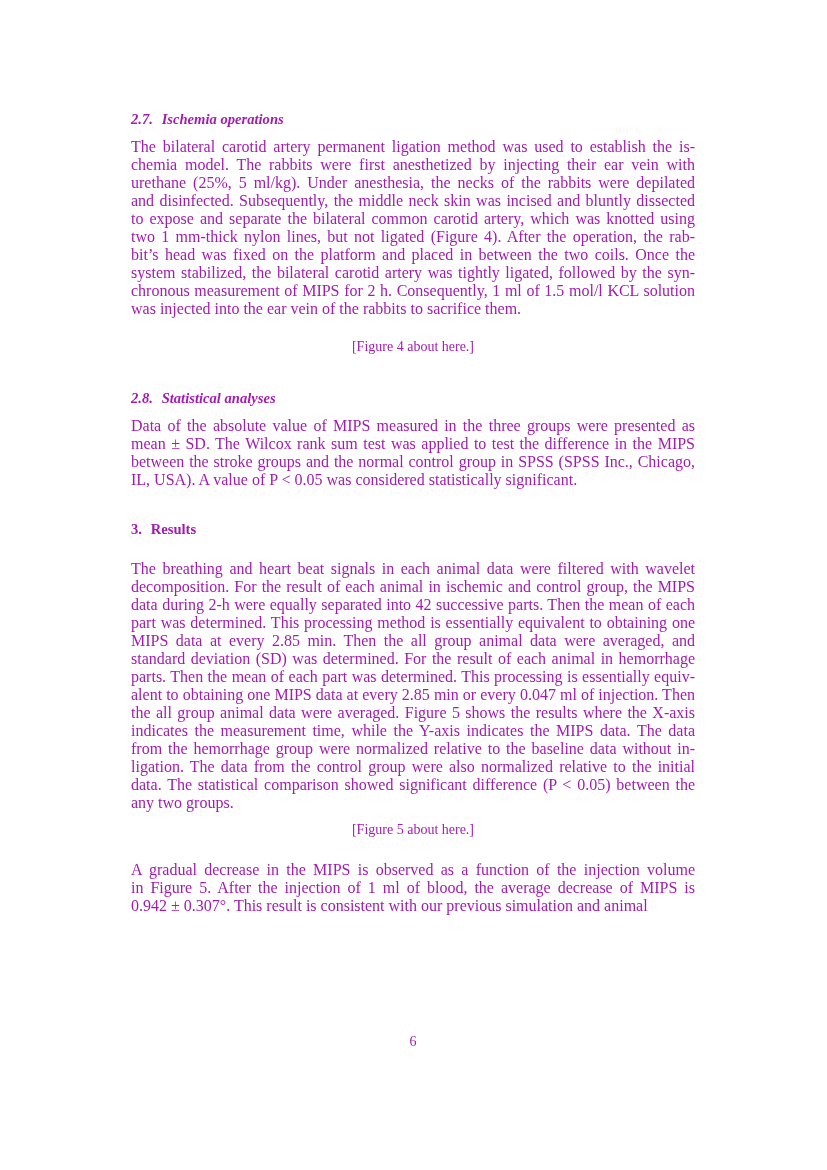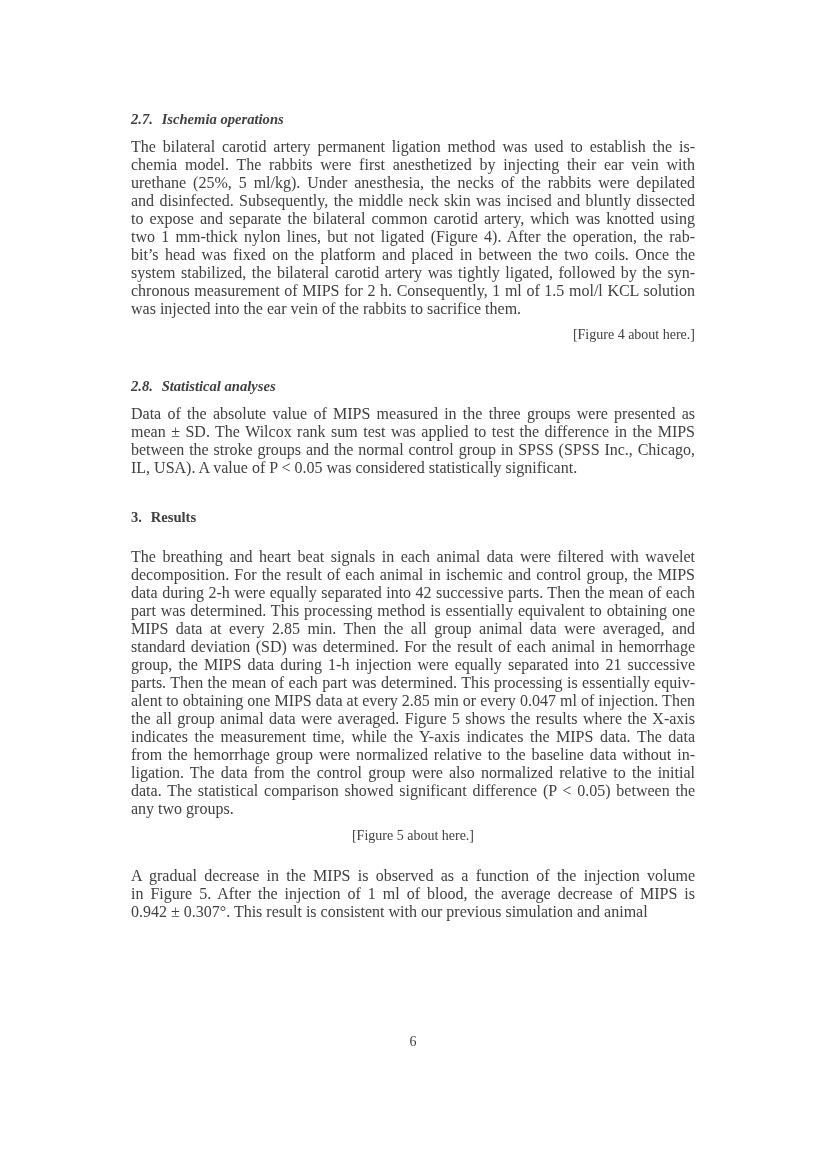--- a/index.html
+++ b/index.html
@@ -6,21 +6,21 @@
     margin: 0;
     padding: 0;
     background: #ffffff;
   }
   .page {
     position: relative;
     width: 827px;
     height: 1170px;
     background: #ffffff;
     font-family: "Liberation Serif", "DejaVu Serif", serif;
-    color: #404040;
+    color: #a21caf;
     overflow: hidden;
   }
   .content {
     position: absolute;
     left: 131px;
     top: 110px;
     width: 564px;
   }
   .heading {
     font-size: 14.6px;
@@ -47,21 +47,21 @@
   .tline.tline-last {
     text-align-last: left;
     white-space: normal;
   }
   .figure-note {
     font-size: 14px;
     line-height: 18px;
     text-align: center;
   }
   .mt-para-sub { margin-top: 10px; }
-  .mt-fig { margin-top: 8px; text-align: right; }
+  .mt-fig { margin-top: 20px; }
   .mt-subsection { margin-top: 33px; }
   .mt-section { margin-top: 31px; }
   .mt-para-sec { margin-top: 22px; }
   .mt-fig2 { margin-top: 9px; }
   .mt-section2 { margin-top: 36px; }
   .mt-para-sec2 { margin-top: 22px; }
   .page-number {
     position: absolute;
     left: 131px;
     top: 1033px;
@@ -107,21 +107,20 @@
     <div class="heading mt-section">
       <span class="hnum">3.</span><span>Results</span>
     </div>
     <div class="para mt-para-sec">
         <div class="tline">The breathing and heart beat signals in each animal data were filtered with wavelet</div>
         <div class="tline">decomposition. For the result of each animal in ischemic and control group, the MIPS</div>
         <div class="tline">data during 2-h were equally separated into 42 successive parts. Then the mean of each</div>
         <div class="tline">part was determined. This processing method is essentially equivalent to obtaining one</div>
         <div class="tline">MIPS data at every 2.85 min. Then the all group animal data were averaged, and</div>
         <div class="tline">standard deviation (SD) was determined. For the result of each animal in hemorrhage</div>
-        <div class="tline">group, the MIPS data during 1-h injection were equally separated into 21 successive</div>
         <div class="tline">parts. Then the mean of each part was determined. This processing is essentially equiv-</div>
         <div class="tline">alent to obtaining one MIPS data at every 2.85 min or every 0.047 ml of injection. Then</div>
         <div class="tline">the all group animal data were averaged. Figure 5 shows the results where the X-axis</div>
         <div class="tline">indicates the measurement time, while the Y-axis indicates the MIPS data. The data</div>
         <div class="tline">from the hemorrhage group were normalized relative to the baseline data without in-</div>
         <div class="tline">ligation. The data from the control group were also normalized relative to the initial</div>
         <div class="tline">data. The statistical comparison showed significant difference (P &lt; 0.05) between the</div>
         <div class="tline tline-last">any two groups.</div>
       </div>
     <div class="figure-note mt-fig2">[Figure 5 about here.]</div>

